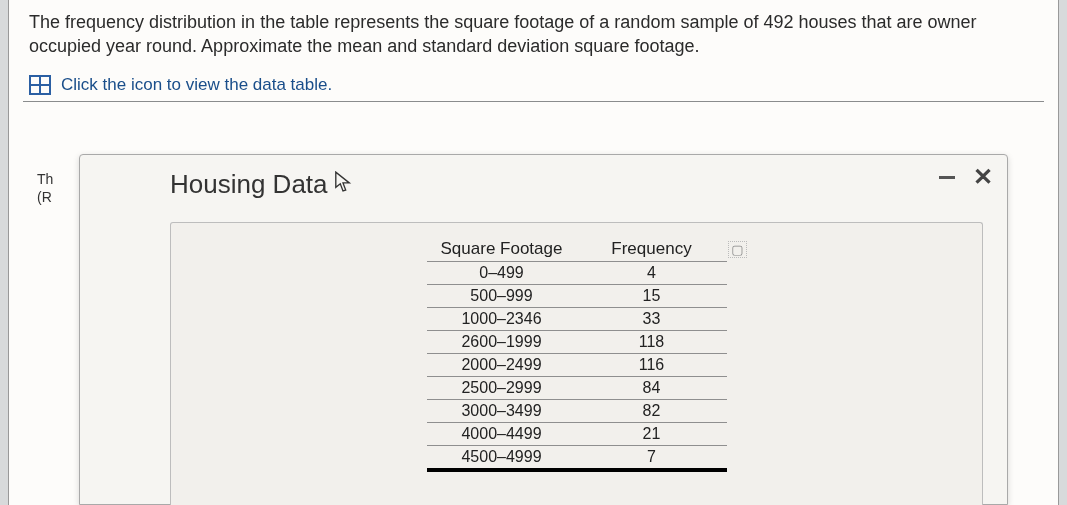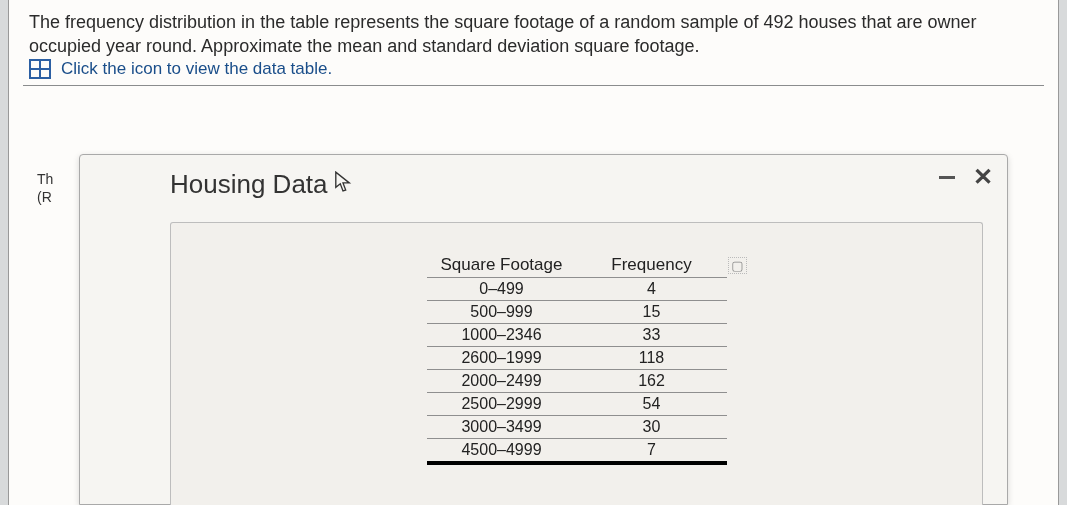--- a/index.html
+++ b/index.html
@@ -15,21 +15,21 @@
     left: 8px; right: 8px; top: 0; bottom: 0;
     background: #fdfcfa;
     border-left: 1px solid #999;
     border-right: 1px solid #999;
     padding: 10px 20px 0 20px;
   }
   .problem-text {
     font-size: 18px;
     line-height: 1.35;
     color: #2b2b2b;
-    margin-bottom: 0;
+    margin-bottom: 16px;
   }
   .icon-row {
     display: flex;
     align-items: center;
     gap: 10px;
     margin-bottom: 6px;
   }
   .table-icon {
     width: 22px; height: 20px;
     border: 2px solid #2b5fa3;
@@ -92,21 +92,21 @@
   .inner-panel {
     margin-top: 22px;
     border: 1px solid #bdbdbd;
     border-bottom: none;
     border-radius: 3px 3px 0 0;
     background: #f2f0ec;
     padding: 14px 40px 0 40px;
     height: 290px;
   }
   .data-table {
-    margin: 16px auto;
+    margin: 0 auto;
     border-collapse: collapse;
     font-size: 16px;
     color: #222;
   }
   .data-table th, .data-table td {
     border-bottom: 1px solid #8f8f8f;
     padding: 2px 6px;
     text-align: center;
     min-width: 150px;
   }
@@ -182,29 +182,33 @@
             <tr>
               <td>1000–2346</td>
               <td>33</td>
             </tr>
             <tr>
               <td>2600–1999</td>
               <td>118</td>
             </tr>
             <tr>
               <td>2000–2499</td>
-              <td>162</td>
+              <td>116</td>
             </tr>
             <tr>
               <td>2500–2999</td>
-              <td>54</td>
+              <td>84</td>
             </tr>
             <tr>
               <td>3000–3499</td>
-              <td>30</td>
+              <td>82</td>
+            </tr>
+            <tr>
+              <td>4000–4499</td>
+              <td>21</td>
             </tr>
             <tr>
               <td>4500–4999</td>
               <td>7</td>
             </tr>
           </tbody>
       </table>
     </div>
   </div>
 

